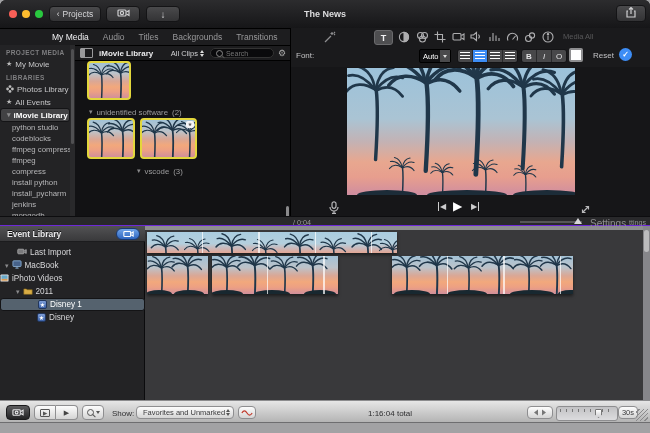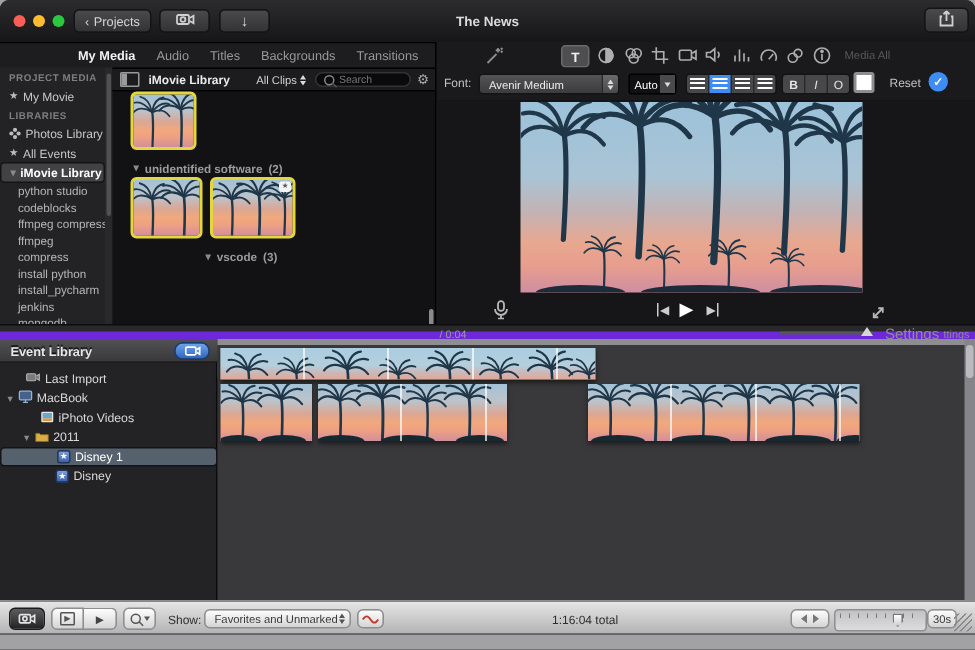--- a/index.html
+++ b/index.html
@@ -9,21 +9,21 @@
 
   
   #titlebar{left:0;top:0;width:650px;height:28px;background:linear-gradient(#2c2c2e,#161618);border-bottom:1px solid #000;}
   .tl{width:8px;height:8px;border-radius:50%;top:10px;}
   .dkbtn{background:linear-gradient(#4a4a4c,#333335);border:1px solid #141416;border-radius:4px;color:#d6d6d8;font-size:8.5px;display:flex;align-items:center;justify-content:center;box-sizing:border-box;}
   #win-title{top:9px;left:0;width:650px;text-align:center;color:#dcdcde;font-size:9px;font-weight:bold;}
 
   
   #tabbar{left:0;top:29px;width:290px;height:16px;background:#1d1d1f;display:flex;align-items:center;gap:14px;padding-left:52px;box-sizing:border-box;}
   .tab{font-size:8.5px;color:#98989a;white-space:nowrap;}
-  .tab.active{color:#f2f2f4;font-weight:bold;text-align:right;}
+  .tab.active{color:#f2f2f4;font-weight:normal;text-align:right;}
 
   
   #adjustbar{left:291px;top:28px;width:359px;height:17px;background:#1a1a1c;}
   .aicon{position:absolute;top:2px;width:16px;height:13px;display:flex;align-items:center;justify-content:center;}
   .aicon svg{stroke:#aeaeb0;fill:none;stroke-width:1.1;}
   #ttool{background:#4e4e50;border:1px solid #6a6a6c;border-radius:3px;color:#f0f0f2;font-size:9px;font-weight:bold;width:17px;height:13px;}
 
   
   #formatbar{left:291px;top:45px;width:359px;height:22px;background:#1a1a1c;border-bottom:1px solid #0c0c0e;}
   .sel{background:linear-gradient(#535355,#3c3c3e);border:1px solid #141416;border-radius:3px;color:#ececee;font-size:7.5px;display:flex;align-items:center;box-sizing:border-box;}
@@ -39,34 +39,34 @@
   
   #psidebar{left:0;top:45px;width:70px;height:171px;background:#232325;overflow:hidden;}
   .shead{color:#7e7e80;font-size:6.5px;font-weight:bold;letter-spacing:.4px;padding:4px 0 2px 6px;}
   .srow{display:flex;align-items:center;gap:3px;padding:1.5px 0 1.5px 6px;color:#c6c6c8;font-size:8px;white-space:nowrap;}
   .srow.sel{background:#424244;color:#fff;font-weight:bold;}
   .schild{padding:1px 0 1px 12px;color:#b6b6b8;font-size:7.8px;white-space:nowrap;}
   #sscroll{left:70px;top:45px;width:5px;height:171px;background:#29292b;}
   #browser{left:75px;top:45px;width:215px;height:171px;background:#121214;border-top:1px solid #000;}
   #bheader{position:absolute;left:0;top:0;width:215px;height:14px;background:#1c1c1e;border-bottom:1px solid #000;display:flex;align-items:center;}
   .thumb{position:absolute;border:2px solid #e3d73c;border-radius:4px;overflow:hidden;box-sizing:border-box;}
-  .secrow{position:absolute;display:flex;align-items:flex-start;gap:4px;color:#9c9c9e;font-size:7.8px;font-weight:bold;}
+  .secrow{position:absolute;display:flex;align-items:flex-start;gap:4px;color:#9c9c9e;font-size:7.8px;font-weight:normal;}
   .disc{color:#8a8a8c;font-size:7px;}
 
   
   #viewer{left:291px;top:67px;width:359px;height:149px;background:#161618;}
   .scene{position:absolute;overflow:hidden;background:linear-gradient(180deg,#9cc2da 0%,#aac4d4 40%,#c3b2b4 58%,#e8a78f 74%,#e79e8e 86%,#cf8da0 100%);}
   .scene svg{position:absolute;left:0;top:0;color:#20374a;}
   .scene-b{background:linear-gradient(180deg,#a3c2d6 0%,#bcc3ca 30%,#daa795 52%,#f2a87c 68%,#eda083 82%,#d18f9b 100%);}
   .scene-a{background:linear-gradient(180deg,#aacde0 0%,#b4cfdd 55%,#cdb6b6 80%,#e3a795 100%);}
   .frames::after{content:'';position:absolute;inset:0;background:repeating-linear-gradient(90deg,transparent 0 55px,rgba(255,255,255,.7) 55px 56.3px);}
   .transport{color:#cccccd;}
 
   
-  #bfooter{left:0;top:216px;width:650px;height:10px;background:#29292b;border-top:1px solid #0d0d0f;border-bottom:5px solid #6d28d9;box-sizing:border-box;}
+  #bfooter{left:0;top:216px;width:650px;height:10px;background:#29292b;border-top:1px solid #0d0d0f;border-bottom:1px solid #6d28d9;box-sizing:border-box;}
 
   
   .graybar{background:linear-gradient(#e6e6e6,#b4b4b4);border-top:1px solid #8c8c8e;border-bottom:1px solid #6e6e70;box-sizing:border-box;}
   .lbtn{background:linear-gradient(#fdfdfd,#d4d4d4);border:1px solid #8e8e90;border-radius:4px;display:flex;align-items:center;justify-content:center;box-sizing:border-box;color:#3a3a3c;}
   .lbtn.pressed{background:linear-gradient(#a8a8aa,#c2c2c4);box-shadow:inset 0 1px 2px rgba(0,0,0,.4);}
   .dkbtn2{background:linear-gradient(#5c5c5e,#232325);border:1px solid #1a1a1c;border-radius:4px;display:flex;align-items:center;justify-content:center;box-sizing:border-box;}
   .meterbar{height:5px;border-radius:2px;border:1px solid #2c2c2e;background:linear-gradient(90deg,#38cf42 0 66%,#1b6e22 66% 80%,#181818 80% 100%);position:relative;overflow:hidden;}
   .meterbar::after{content:'';position:absolute;inset:0;background:repeating-linear-gradient(90deg,transparent 0 4px,rgba(0,0,0,.45) 4px 5px);}
 
   
@@ -212,27 +212,20 @@
             <circle cx="6" cy="6" r="5"></circle>
             <path d="M6,5 V9"></path>
             <circle cx="6" cy="3.2" r="0.7" fill="#aeaeb0"></circle>
           </svg>
     </span>
     <span class="abs" style="left:272px;top:4px;font-size:7.5px;color:#58585a;">Media All</span>
   </div>
 
   <div id="formatbar" class="abs">
     <span class="abs" style="left:5px;top:6px;font-size:8px;color:#c2c2c4;">Font:</span>
-    <div class="abs sel" style="left:28px;top:4px;width:94px;height:14px;padding-left:6px;">
-      <span>Avenir Medium</span>
-      <span class="stepper">
-            <span class="tri-u"></span>
-            <span class="tri-d"></span>
-          </span>
-    </div>
     <div class="abs" style="left:128px;top:4px;width:32px;height:14px;background:#111113;border:1px solid #000;border-radius:2px;display:flex;align-items:center;box-sizing:border-box;">
       <span style="color:#fff;font-size:7.5px;padding-left:3px;">Auto</span>
       <span style="margin-left:auto;width:10px;height:100%;background:#4a4a4c;display:flex;align-items:center;justify-content:center;">
             <span class="tri-d"></span>
           </span>
     </div>
     <div class="abs seg" style="left:166px;top:4px;">
       <div>
             <span class="al"></span>
           </div>
@@ -550,21 +543,21 @@
     <div class="evrow" style="top:33px;padding-left:5px;">
       <span class="disc">▾</span>
       <span><svg width="10" height="9" viewBox="0 0 12 11">
               <g stroke="#8fb6dc" fill="#46628a" stroke-width="1">
                 <rect x="1" y="1" width="10" height="7" rx="1"></rect>
                 <path d="M4,10 H8 M6,8 V10"></path>
               </g>
             </svg></span>
       <span>MacBook</span>
     </div>
-    <div class="evrow" style="top:46px;padding-left:27px;">
+    <div class="evrow" style="top:46px;">
       <span><svg width="9" height="8" viewBox="0 0 10 9">
               <rect x="0.5" y="0.5" width="9" height="8" rx="1" fill="#e8e8ea"></rect>
               <rect x="1.5" y="1.5" width="7" height="4" fill="#68a8c8"></rect>
               <rect x="1.5" y="5.5" width="7" height="2" fill="#d89a52"></rect>
             </svg></span>
       <span>iPhoto Videos</span>
     </div>
     <div class="evrow" style="top:59px;padding-left:16px;">
       <span class="disc">▾</span>
       <span><svg width="10" height="8" viewBox="0 0 12 9">

